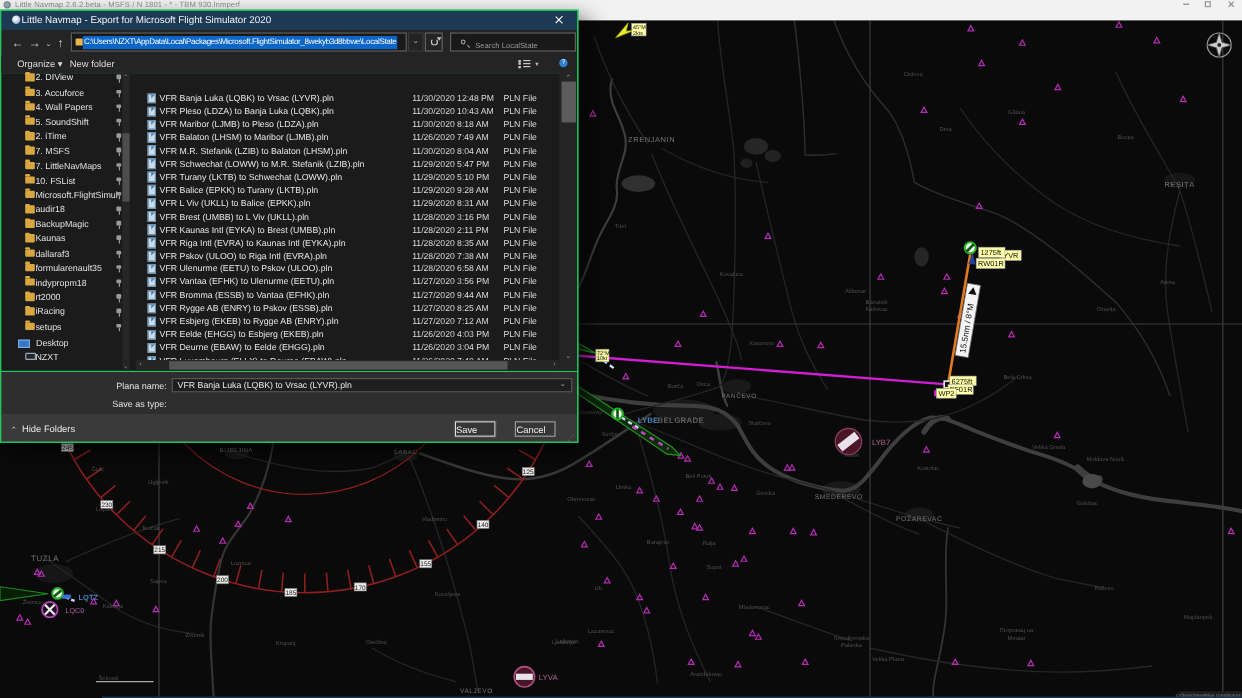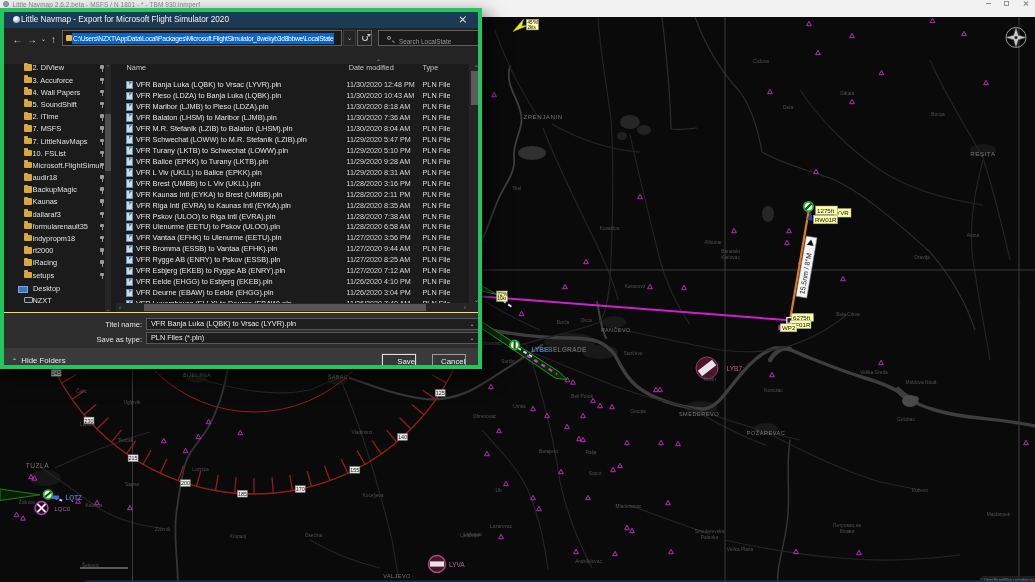--- a/index.html
+++ b/index.html
@@ -1,19 +1,19 @@
 <!DOCTYPE html>
 <html><head><meta charset="utf-8"><style>
 *{margin:0;padding:0;box-sizing:border-box}
 body{font-family:"Liberation Sans",sans-serif;width:1035px;height:582px;overflow:hidden}
 #root{position:relative;width:1035px;height:582px;background:#0a0a0a;overflow:hidden}
 #titlebar{position:absolute;left:0;top:0;width:1035px;height:16.5px;background:#f2f2f2}
 #titlebar .apptext{position:absolute;left:12.5px;top:1px;font-size:6.4px;color:#8e8e8e;letter-spacing:0.1px}
 #titlebar .appico{position:absolute;left:3px;top:1px;width:6px;height:6px;border-radius:50%;background:#97a3b0;border:1px solid #7a8a98}
-#dialog{position:absolute;left:0;top:8px;width:482px;height:361px;background:#fde047;border:4px solid #22c55e;box-shadow:6px 8px 18px rgba(0,0,0,.7);overflow:hidden}
+#dialog{position:absolute;left:0;top:8px;width:482px;height:361px;background:#22c55e;border:1px solid #22c55e;box-shadow:6px 8px 18px rgba(0,0,0,.7);overflow:hidden}
 #dtitle{position:absolute;left:0;top:0;width:100%;height:15.5px;background:#1d3a55;color:#f0f4f8}
 #dtitle .t{position:absolute;left:17px;top:3.4px;font-size:8.2px}
 #dtitle .ico{position:absolute;left:8.5px;top:3.5px;width:7.5px;height:7.5px;border-radius:50%;background:radial-gradient(circle at 40% 35%,#f0f5ff 20%,#b5c8e0 55%,#5580ab)}
 
 #navrow{position:absolute;left:0;top:15.5px;width:100%;height:36.5px;background:#242424}
 .navar{position:absolute;font-size:10px;color:#d8d8d8}
 #pathfield{position:absolute;left:58px;top:2.5px;width:280px;height:15.5px;background:#191919;border:1px solid #5f5f5f}
 #pathsel{position:absolute;left:9px;top:1.5px;height:11.5px;max-width:262px;overflow:hidden;background:#0c66c8;color:#fff;font-size:6.7px;line-height:11.5px;padding:0 1px;white-space:nowrap;letter-spacing:-0.28px}
 #pfold{position:absolute;left:2.5px;top:4px;width:6.5px;height:5.5px;background:#e8b64c;border-radius:1px}
 #dropbox{position:absolute;left:339px;top:2.5px;width:13px;height:15.5px;border:1px solid #3a3a3a;color:#ccc;font-size:6px;text-align:center;line-height:15px}
@@ -44,21 +44,21 @@
 #vscroll{position:absolute;left:465px;top:0;width:15px;height:248px;background:#252525}
 #vthumb{position:absolute;left:1.5px;top:7.4px;width:12px;height:34px;background:#5c5c5c}
 #hscroll{position:absolute;left:112px;top:238.5px;width:353px;height:9.5px;background:#252525}
 #hthumb{position:absolute;left:28px;top:1px;width:282px;height:7.5px;background:#555}
 #fnsec{position:absolute;left:0;top:300.5px;width:100%;height:35.5px;background:#2e2e2e}
 .flabel{position:absolute;font-size:7.5px;color:#e0e0e0;text-align:right;width:75px}
 .combo{position:absolute;left:142px;width:333.5px;height:12px;background:#1e1e1e;border:1px solid #585858;color:#e8e8e8;font-size:7.3px;line-height:10.5px;padding-left:4px}
 .cv{position:absolute;right:4px;top:0;color:#bbb;font-size:6px}
 #botbar{position:absolute;left:0;top:336px;width:100%;height:25px;background:#3a3a3a}
 #hidef{position:absolute;left:8px;top:8px;font-size:7.8px;color:#e8e8e8}
-.btn{position:absolute;top:5.5px;width:34px;height:13.5px;background:#363636;color:#f2f2f2;font-size:7.8px;text-align:right;line-height:13px}
+.btn{position:absolute;top:5.5px;width:34px;height:13.5px;background:#363636;color:#f2f2f2;font-size:7.8px;text-align:left;line-height:13px}
 #savebtn{left:378px;border:1px solid #e0e0e0;outline:1px solid #4a4a4a}
 #cancelbtn{left:428.4px;border:1px solid #9a9a9a}
 </style></head>
 <body>
 <div id="root">
 
 <svg width="1035" height="582" viewBox="0 0 1035 582" style="position:absolute;left:0;top:0">
 <defs>
 <path id="tri" d="M0,-2.7 L2.4,1.7 L-2.4,1.7 Z" fill="none" stroke="#b42cb4" stroke-width="1"></path>
 </defs>
@@ -458,27 +458,31 @@
 <div id="refbox">
           <span style="position:absolute;left:3.5px;top:4px;width:6px;height:6px;border:1px solid #c8c8c8;border-radius:50%;border-top-color:transparent"></span>
           <span style="position:absolute;left:8.5px;top:3px;width:0;height:0;border-left:2.5px solid transparent;border-right:2.5px solid transparent;border-top:3px solid #c8c8c8"></span>
         </div>
 <div id="search">
           <span style="position:absolute;left:8px;top:4.5px;width:4px;height:4px;border:1px solid #9a9a9a;border-radius:50%"></span>
           <span style="position:absolute;left:12.5px;top:9.5px;width:2.5px;height:1px;background:#9a9a9a;transform:rotate(45deg)"></span>
           <span style="position:absolute;left:20px;top:4px;font-size:6.4px">Search LocalState</span>
         </div>
 </div>
+<div id="toolrow">
+<span class="tbt" style="left:13.3px">Organize ▾</span>
+<span class="tbt" style="left:57.2px">New folder</span>
+<span style="position:absolute;left:431px;top:4px;width:2px;height:2px;background:#c8c8c8"></span>
+        <span style="position:absolute;left:434.5px;top:4.5px;width:6px;height:1px;background:#c8c8c8;box-shadow:0 2.5px 0 #c8c8c8,0 5px 0 #c8c8c8"></span>
+        <span style="position:absolute;left:431px;top:6.5px;width:2px;height:2px;background:#c8c8c8"></span>
+        <span style="position:absolute;left:431px;top:9px;width:2px;height:2px;background:#c8c8c8"></span>
+<span class="tbt" style="left:445px;top:4.5px;font-size:5.5px;color:#bbb">▾</span>
+<span class="tbt" style="left:465px;top:3.5px;width:7px;height:7px;background:#2f80d0;border-radius:50%;color:#fff;font-size:5.8px;text-align:center;line-height:7.2px">?</span>
+</div>
 <div id="mainarea">
-<div id="hdr">
-<span style="position:absolute;left:10.6px">Name</span>
-<span style="position:absolute;left:232.7px">Date modified</span>
-<span style="position:absolute;left:306.4px">Type</span>
-<span style="position:absolute;left:260px;top:-5px;font-size:6px;color:#999">⌃</span>
-</div>
 <div class="srow" style="top:-1.1px">
 <span class="foldico"></span>
           <span class="sname">2. DIView</span>
           <span class="pin"></span>
         </div>
 <div class="srow" style="top:11.1px">
 <span class="foldico"></span>
           <span class="sname">3. Accuforce</span>
           <span class="pin"></span>
         </div>
@@ -598,21 +602,21 @@
             </span>
 <span class="fname">VFR Maribor (LJMB) to Pleso (LDZA).pln</span>
             <span class="fdate">11/30/2020 8:18 AM</span>
             <span class="ftype">PLN File</span>
           </div>
 <div class="frow" style="top:48.4px">
 <span class="ficon">
               <span class="ficorner"></span>
             </span>
 <span class="fname">VFR Balaton (LHSM) to Maribor (LJMB).pln</span>
-            <span class="fdate">11/30/2020 7:36 AM</span>
+            <span class="fdate">11/26/2020 7:49 AM</span>
             <span class="ftype">PLN File</span>
           </div>
 <div class="frow" style="top:59.4px">
 <span class="ficon">
               <span class="ficorner"></span>
             </span>
 <span class="fname">VFR M.R. Stefanik (LZIB) to Balaton (LHSM).pln</span>
             <span class="fdate">11/30/2020 8:04 AM</span>
             <span class="ftype">PLN File</span>
           </div>
@@ -718,21 +722,21 @@
             </span>
 <span class="fname">VFR Esbjerg (EKEB) to Rygge AB (ENRY).pln</span>
             <span class="fdate">11/27/2020 7:12 AM</span>
             <span class="ftype">PLN File</span>
           </div>
 <div class="frow" style="top:212.7px">
 <span class="ficon">
               <span class="ficorner"></span>
             </span>
 <span class="fname">VFR Eelde (EHGG) to Esbjerg (EKEB).pln</span>
-            <span class="fdate">11/26/2020 4:10 PM</span>
+            <span class="fdate">11/26/2020 4:03 PM</span>
             <span class="ftype">PLN File</span>
           </div>
 <div class="frow" style="top:223.6px">
 <span class="ficon">
               <span class="ficorner"></span>
             </span>
 <span class="fname">VFR Deurne (EBAW) to Eelde (EHGG).pln</span>
             <span class="fdate">11/26/2020 3:04 PM</span>
             <span class="ftype">PLN File</span>
           </div>
@@ -750,24 +754,23 @@
 <div style="position:absolute;left:0;top:0;width:15px;text-align:center;font-size:6px;color:#999">⌃</div>
 <div style="position:absolute;left:0;bottom:9px;width:15px;text-align:center;font-size:6px;color:#999">⌄</div>
         </div>
 <div id="hscroll">
           <div id="hthumb"></div>
 <div style="position:absolute;left:3px;top:1px;font-size:6px;color:#999">‹</div>
 <div style="position:absolute;right:3px;top:1px;font-size:6px;color:#999">›</div>
         </div>
 </div>
 <div id="fnsec">
-<span class="flabel" style="left:63px;top:7.5px">Titel name:</span>
+<span class="flabel" style="left:63px;top:7.5px">Plana name:</span>
 <div class="combo" style="top:5px">VFR Banja Luka (LQBK) to Vrsac (LYVR).pln<span class="cv">⌄</span></div>
 <span class="flabel" style="left:63px;top:22px">Save as type:</span>
-<div class="combo" style="top:19.5px">PLN Files (*.pln)<span class="cv">⌄</span></div>
 </div>
 <div id="botbar">
 <span id="hidef"><span style="font-size:6px">⌃</span>&nbsp; Hide Folders</span>
 <div class="btn" id="savebtn">Save</div>
 <div class="btn" id="cancelbtn">Cancel</div>
 <span style="position:absolute;right:2px;bottom:1px;color:#777;font-size:6px">⋰</span>
 </div>
 </div>
 </div>
 </body></html>

